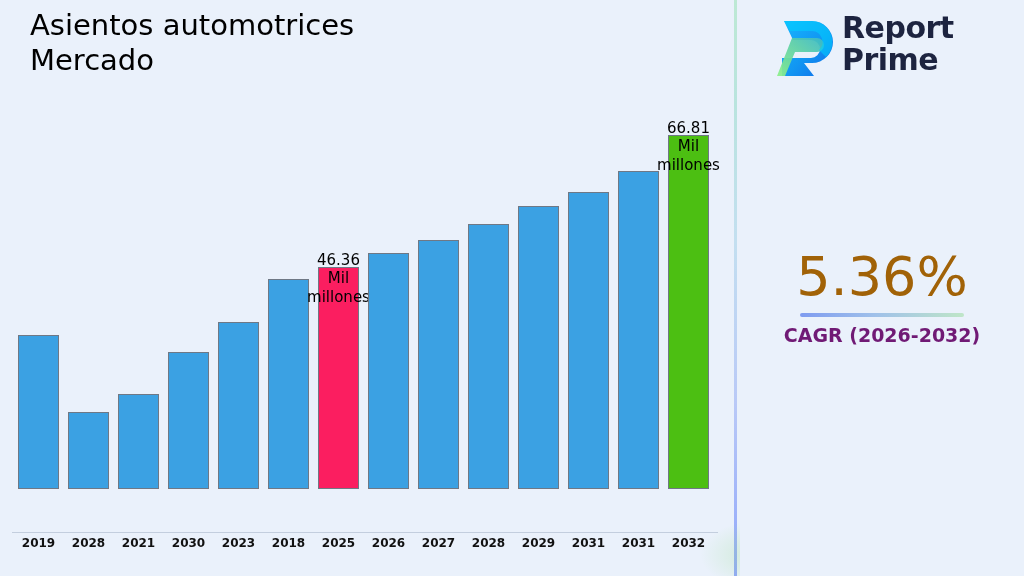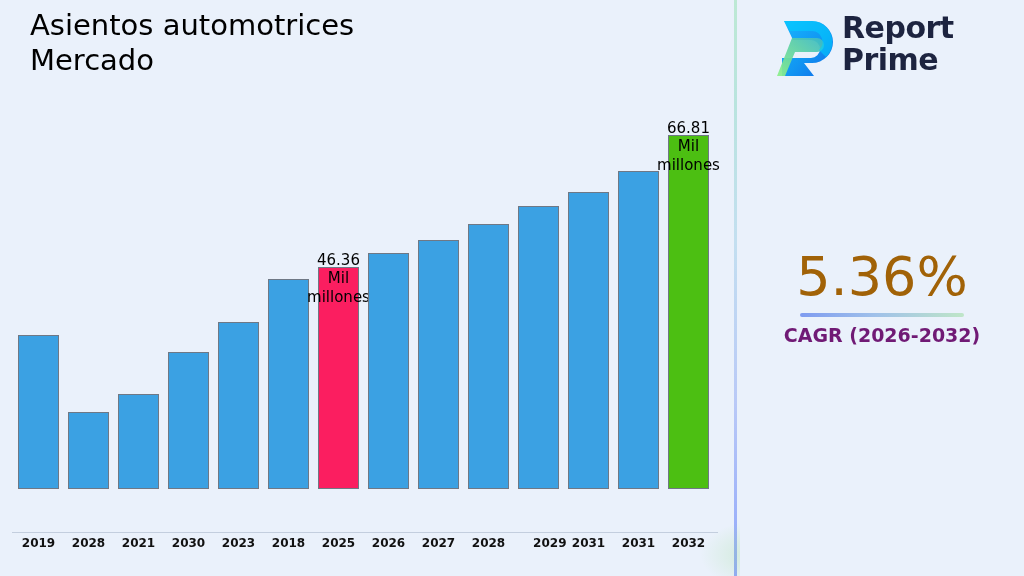--- a/index.html
+++ b/index.html
@@ -166,21 +166,21 @@
           <div class="xtick" style="left: 10.5px;">2019</div>
           <div class="xtick" style="left: 60.5px;">2028</div>
           <div class="xtick" style="left: 110.5px;">2021</div>
           <div class="xtick" style="left: 160.5px;">2030</div>
           <div class="xtick" style="left: 210.5px;">2023</div>
           <div class="xtick" style="left: 260.5px;">2018</div>
           <div class="xtick" style="left: 310.5px;">2025</div>
           <div class="xtick" style="left: 360.5px;">2026</div>
           <div class="xtick" style="left: 410.5px;">2027</div>
           <div class="xtick" style="left: 460.5px;">2028</div>
-          <div class="xtick" style="left: 510.5px; text-align: right;">2029</div>
+          <div class="xtick" style="left: 510.5px;">2029</div>
           <div class="xtick" style="left: 560.5px;">2031</div>
           <div class="xtick" style="left: 610.5px;">2031</div>
           <div class="xtick" style="left: 660.5px;">2032</div>
         </div>
     </div>
 
   </div>
 
   <div class="v-divider"></div>
   <div class="glow"></div>

